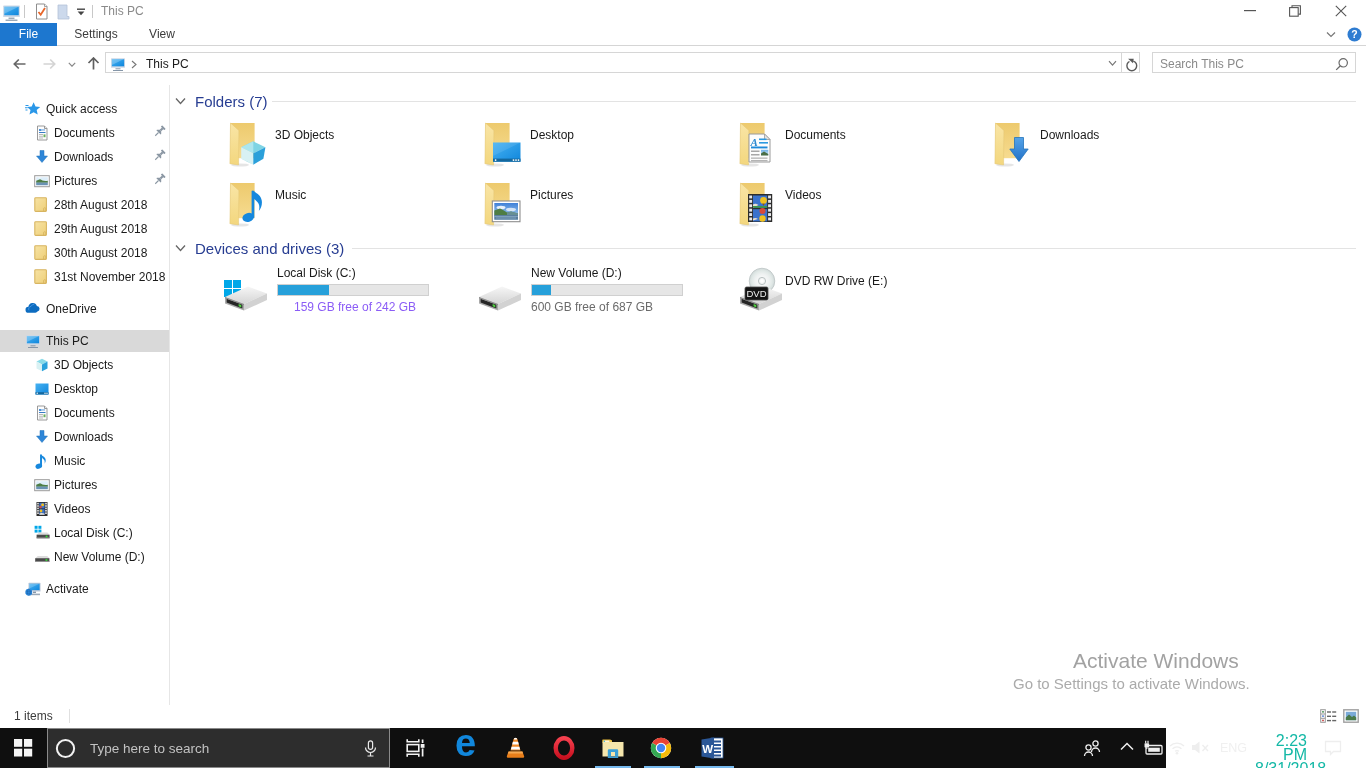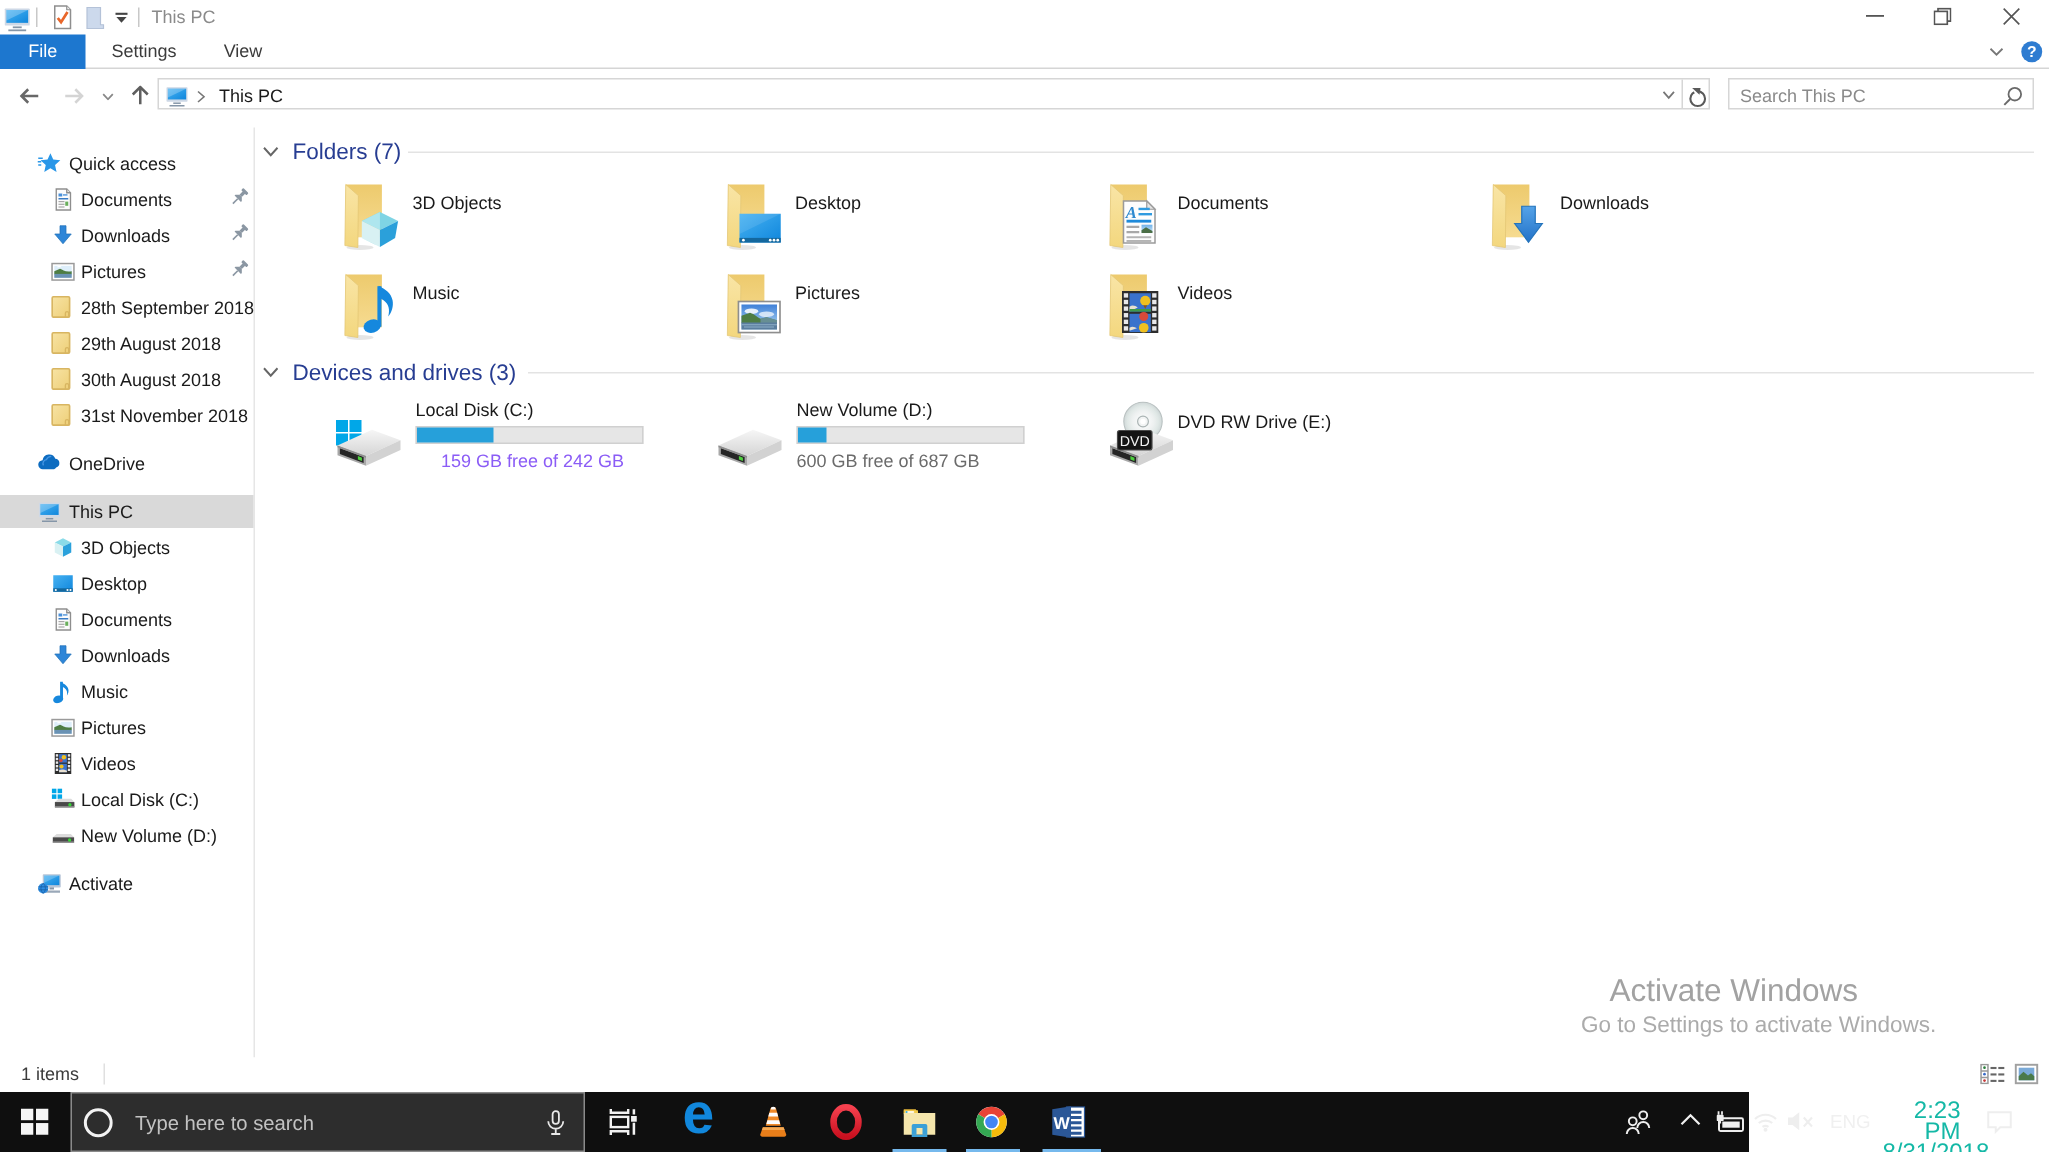--- a/index.html
+++ b/index.html
@@ -205,21 +205,21 @@
 <rect x="7.45" y="8.7" width="1.1" height="4.6"></rect>
 </g>
     </svg>
   </div>
 <div class="abs" style="left:34px;top:197px;width:16px;height:16px">
     <svg width="16" height="16" viewBox="0 0 16 16" style="position:absolute;left:0px;top:0px">
       <rect x="0.8" y="0.8" width="11.6" height="13.6" rx="0.8" fill="url(#gNavFold)" stroke="#d8b561" stroke-width="1.1"></rect>
 <path d="M9.6,14.4 v-2.6 a1.1,1.1 0 0 1 2.2,0 v2.6" fill="none" stroke="#d8b561" stroke-width="0.9"></path>
     </svg>
   </div>
-<div class="abs navtext" style="left:54px;top:198px">28th September 2018</div>
+<div class="abs navtext" style="left:54px;top:198px">28th August 2018</div>
 <div class="abs" style="left:34px;top:221px;width:16px;height:16px">
     <svg width="16" height="16" viewBox="0 0 16 16" style="position:absolute;left:0px;top:0px">
       <rect x="0.8" y="0.8" width="11.6" height="13.6" rx="0.8" fill="url(#gNavFold)" stroke="#d8b561" stroke-width="1.1"></rect>
 <path d="M9.6,14.4 v-2.6 a1.1,1.1 0 0 1 2.2,0 v2.6" fill="none" stroke="#d8b561" stroke-width="0.9"></path>
     </svg>
   </div>
 <div class="abs navtext" style="left:54px;top:222px">29th August 2018</div>
 <div class="abs" style="left:34px;top:245px;width:16px;height:16px">
     <svg width="16" height="16" viewBox="0 0 16 16" style="position:absolute;left:0px;top:0px">
       <rect x="0.8" y="0.8" width="11.6" height="13.6" rx="0.8" fill="url(#gNavFold)" stroke="#d8b561" stroke-width="1.1"></rect>
@@ -519,21 +519,21 @@
 <polygon points="22,40 45,29.5 45,36 22,46.5" fill="#d2d2d2"></polygon>
 <polygon points="4.6,34.8 4.6,38.6 20.4,44.6 20.4,40.6" fill="#262626"></polygon>
 <polygon points="16.6,40 19.3,41.1 19.3,43.4 16.6,42.3" fill="#4ed03e"></polygon>
 <polygon points="3,33 22,40 22,41.2 3,34.2" fill="#8e8e8e"></polygon>
 </g>
 <rect x="9" y="25" width="23" height="13" rx="1.5" fill="#141414" stroke="#4a4a4a" stroke-width="0.8"></rect>
 <text x="20.5" y="35" font-size="9.5" fill="#f0f0f0" text-anchor="middle" font-family="Liberation Sans">DVD</text>
   </svg>
 <div class="abs" style="left:785px;top:274px;font-size:12px;color:#1a1a1a">DVD RW Drive (E:)</div>
 <div class="abs" style="left:1073px;top:649px;font-size:21px;color:#a2a2a2">Activate Windows</div>
-<div class="abs" style="left:1054px;top:675px;font-size:15px;color:#ababab">Go to Settings to activate Windows.</div>
+<div class="abs" style="left:1013px;top:675px;font-size:15px;color:#ababab">Go to Settings to activate Windows.</div>
 
 <div class="abs" style="left:0;top:705px;width:1366px;height:23px;background:#fff">
 <div class="abs" style="left:14px;top:4px;font-size:12px;color:#3b3b3b">1 items</div>
 <div class="abs" style="left:69px;top:4px;width:1px;height:14px;background:#e0e0e0"></div>
 <svg class="abs" style="left:1320px;top:4px" width="17" height="14" viewBox="0 0 17 14">
 <rect x="0.7" y="0.7" width="4.6" height="12.6" fill="none" stroke="#999" stroke-width="1"></rect>
 <line x1="0.7" y1="5" x2="5.3" y2="5" stroke="#999" stroke-width="1"></line>
 <line x1="0.7" y1="9.3" x2="5.3" y2="9.3" stroke="#999" stroke-width="1"></line>
 <circle cx="3" cy="2.8" r="0.9" fill="#2a7e3a"></circle>
       <circle cx="3" cy="7.1" r="0.9" fill="#3a6cc8"></circle>

